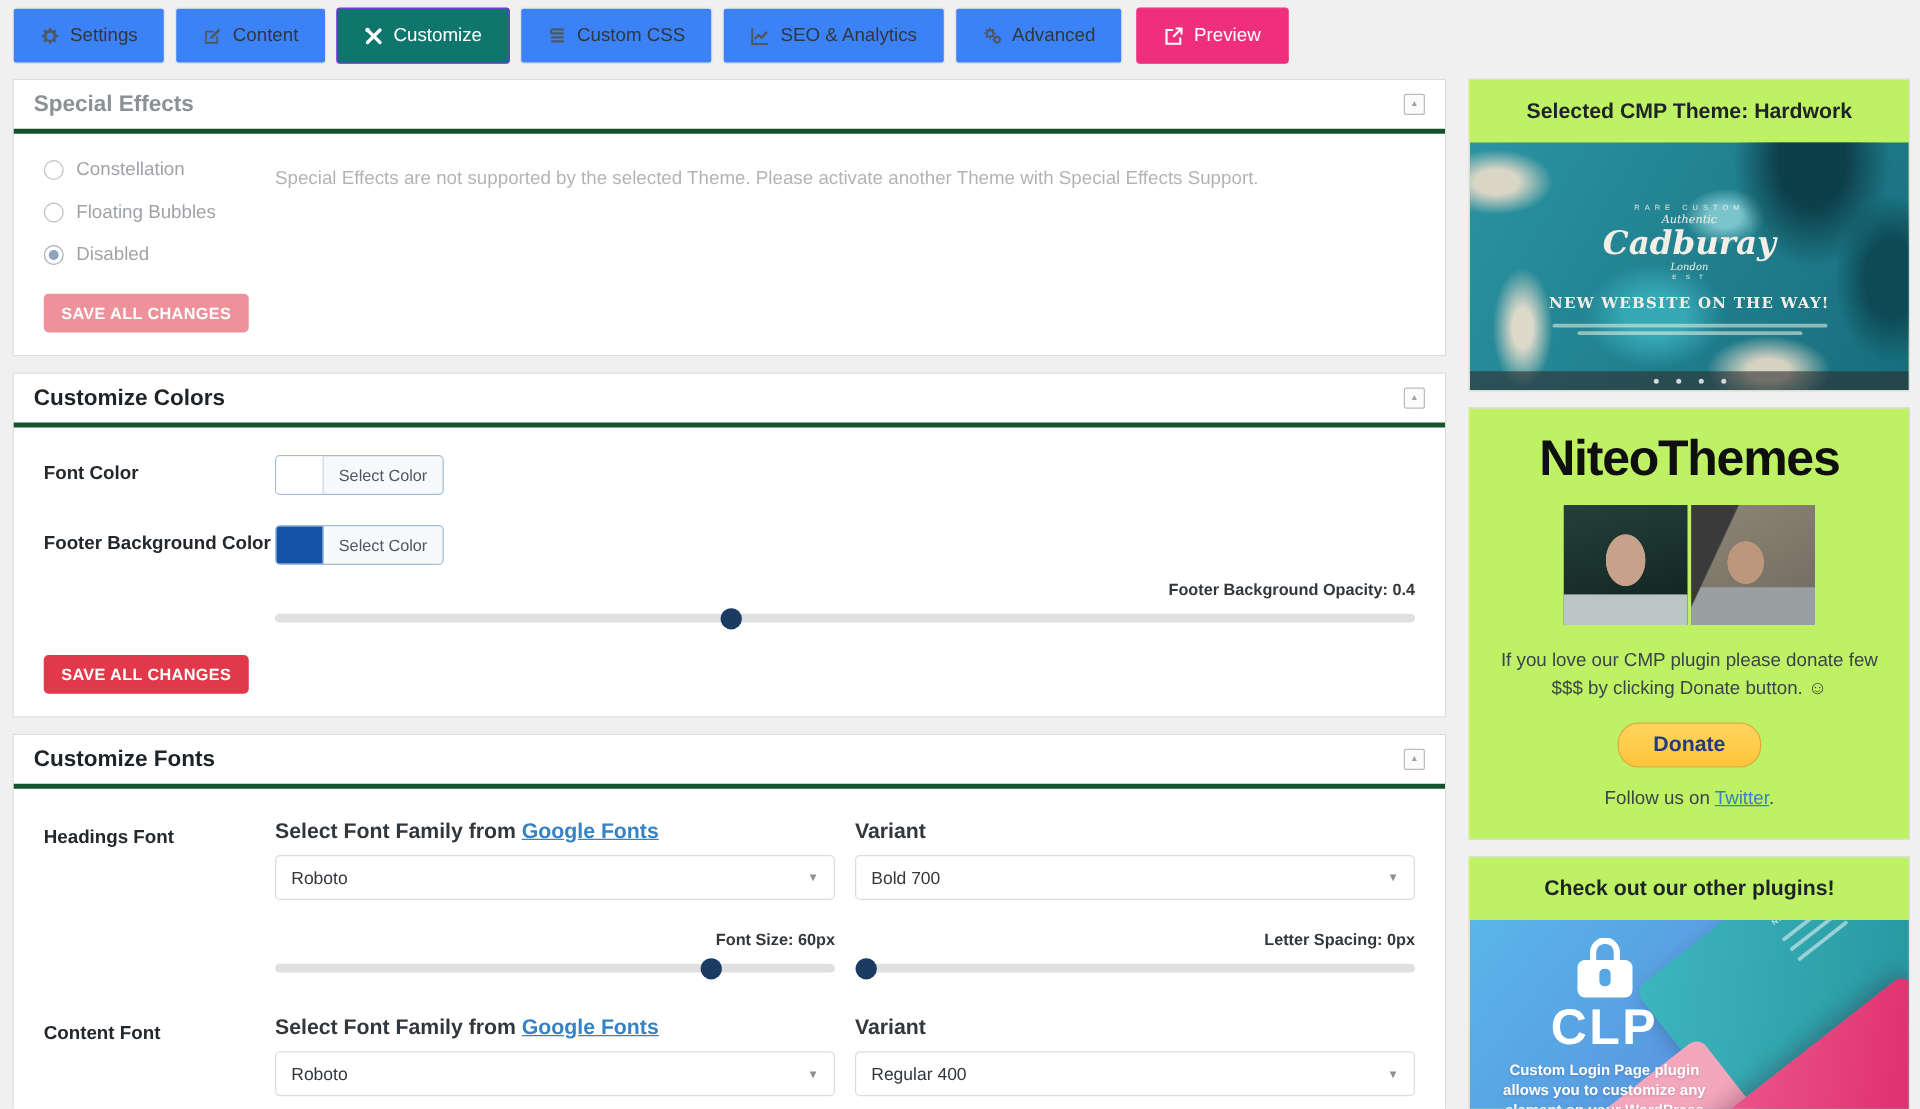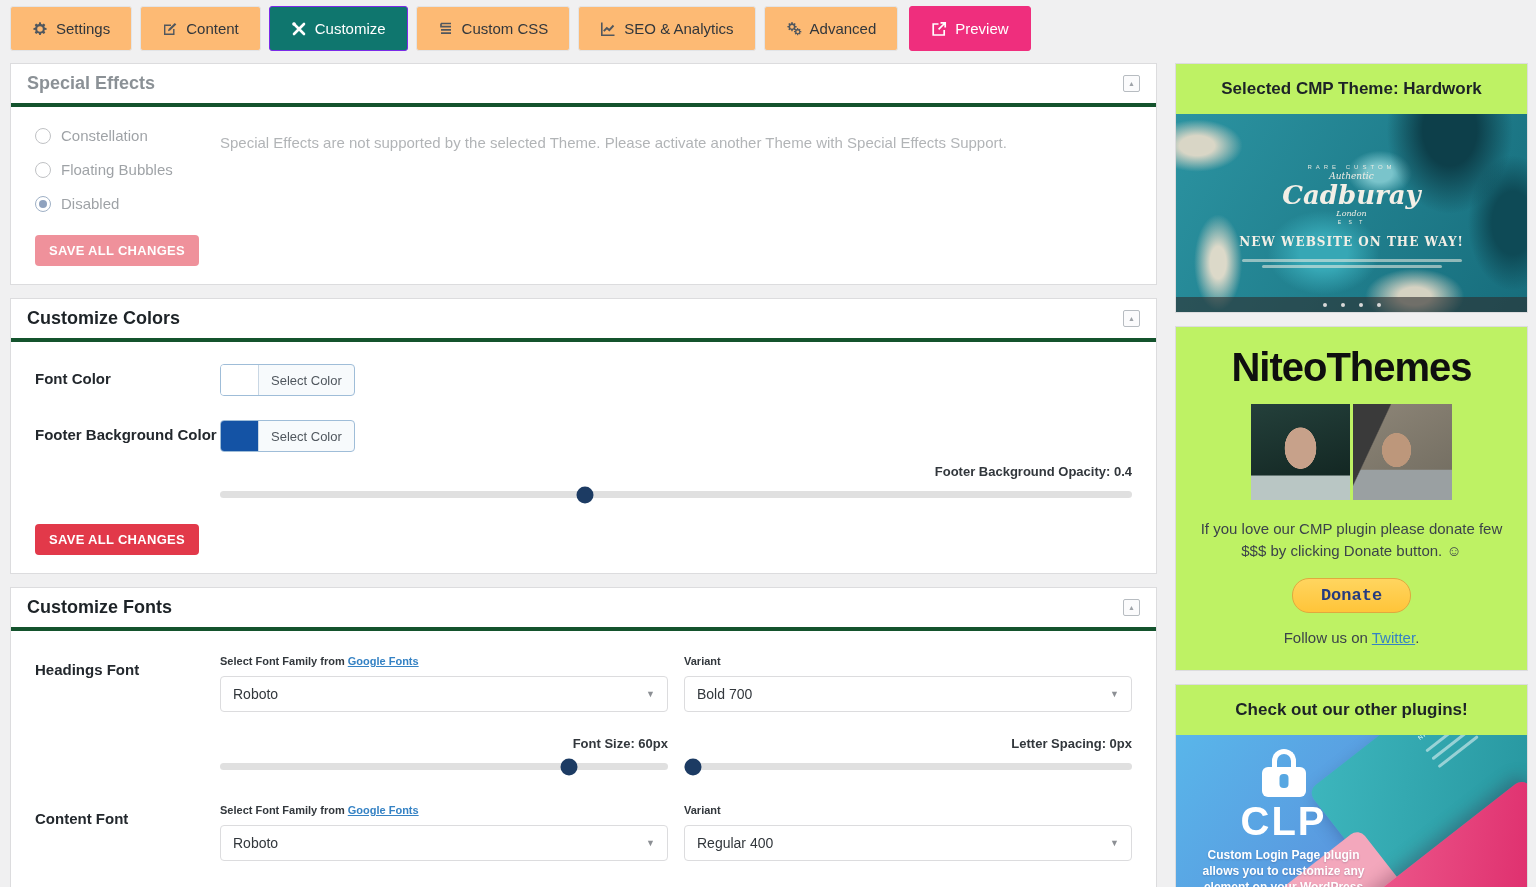--- a/index.html
+++ b/index.html
@@ -2,21 +2,21 @@
 <html><head>
 <meta charset="utf-8">
 <style>
   * { margin:0; padding:0; box-sizing:border-box; }
   html,body { width:1536px; height:887px; overflow:hidden; background:#f0f0f1;
     font-family:"Liberation Sans", sans-serif; color:#32373c; }
 
   
   .tabbar { display:flex; gap:8px; padding:6px 0 0 10px; }
   .tab { display:flex; align-items:center; gap:8px; height:45px; padding:0 21px;
-    background:#fdba74; border:1px solid #e2e4e7; border-radius:3px; font-size:15px;
+    background:#3b82f6; border:1px solid #e2e4e7; border-radius:3px; font-size:15px;
     font-weight:500; color:#32373c; cursor:pointer; }
   .tab svg { width:16px; height:16px; display:block; }
   .tab.active-purple { background:#0f766e; border-color:#7b2ae8; color:#fff; }
   .tab.active-pink { background:#ef2e7d; border-color:#ef2e7d; color:#fff; margin-left:3px; }
 
   
   .layout { display:flex; align-items:flex-start; gap:18px; padding:12px 8px 0 10px; }
   .main-col { width:1147px; }
   .side-col { width:353px; }
 
@@ -54,21 +54,21 @@
   .slider { position:relative; height:7px; background:#e0e0e0; border-radius:4px; cursor:pointer; }
   .slider-thumb { position:absolute; top:50%; transform:translate(-50%,-50%); width:17px; height:17px;
     border-radius:50%; background:#1c3b63; cursor:grab; }
   .cc-body .btn-save { margin-top:26px; }
 
   
   .cf-body { padding:24px 24px 10px; }
   .font-row { display:flex; margin-bottom:34px; }
   .font-row:last-child { margin-bottom:0; }
   .font-controls { flex:1; display:grid; grid-template-columns:1fr 1fr; column-gap:16px; row-gap:0; }
-  .ctl-label { font-size:11px; font-weight:700; color:#32373c; margin-bottom:9px; }
+  .ctl-label { font-size:17px; font-weight:700; color:#32373c; margin-bottom:9px; }
   .ctl-label a, .link { color:#3582c4; text-decoration:underline; cursor:pointer; }
   .select { position:relative; height:36px; border:1px solid #dcdcde; border-radius:4px; background:#fff;
     display:flex; align-items:center; padding:0 28px 0 12px; font-size:14px; color:#32373c;
     margin-bottom:22px; cursor:pointer; }
   .select .arrow { position:absolute; right:12px; top:50%; transform:translateY(-50%);
     font-size:9px; color:#8c8f94; }
   .slider-group { padding-top:2px; }
 
   
   .side-box { background:#bef264; border:1px solid #dcdcde; margin-bottom:13px; overflow:hidden; }
@@ -109,21 +109,21 @@
       linear-gradient(transparent 74%, #b9c6c4 75%),
       linear-gradient(165deg, #24403b, #0f211d); }
   .photo-2 { background:
       radial-gradient(ellipse 24px 28px at 44% 48%, #bd977b 60%, transparent 62%),
       linear-gradient(115deg, #3a3a3a 0 26%, transparent 27%),
       linear-gradient(transparent 68%, #9aa0a2 69%),
       linear-gradient(150deg, #8e8678, #6f6a5e); }
   .donate-text { font-size:15px; color:#3c434a; line-height:1.45; margin-bottom:16px; }
   .donate-btn { display:inline-block; background:linear-gradient(#ffd55f, #ffc439); border:1px solid #e0a93e;
     border-radius:17px; padding:7px 28px; font-size:17px; font-weight:700; color:#253b80; cursor:pointer;
-    font-family:Liberation Mono, monospace; }
+    font-family:Liberation Sans, sans-serif; }
   .follow { font-size:15px; color:#3c434a; margin-top:16px; }
 
   .clp-ad { position:relative; height:162px; overflow:hidden; color:#fff;
     background:linear-gradient(130deg, #59b6ea, #5a7fd6); }
   .clp-card { position:absolute; border-radius:10px; }
   .clp-card.teal { width:300px; height:150px; right:-95px; top:-52px;
     background:linear-gradient(135deg, #3db6bd, #1f8b95); transform:rotate(-38deg);
     box-shadow:0 8px 18px rgba(0,0,40,.25); }
   .clp-card.teal span { position:absolute; top:24px; left:120px; font-size:6px; letter-spacing:1px;
     color:#eafeff; transform:rotate(0deg); }

